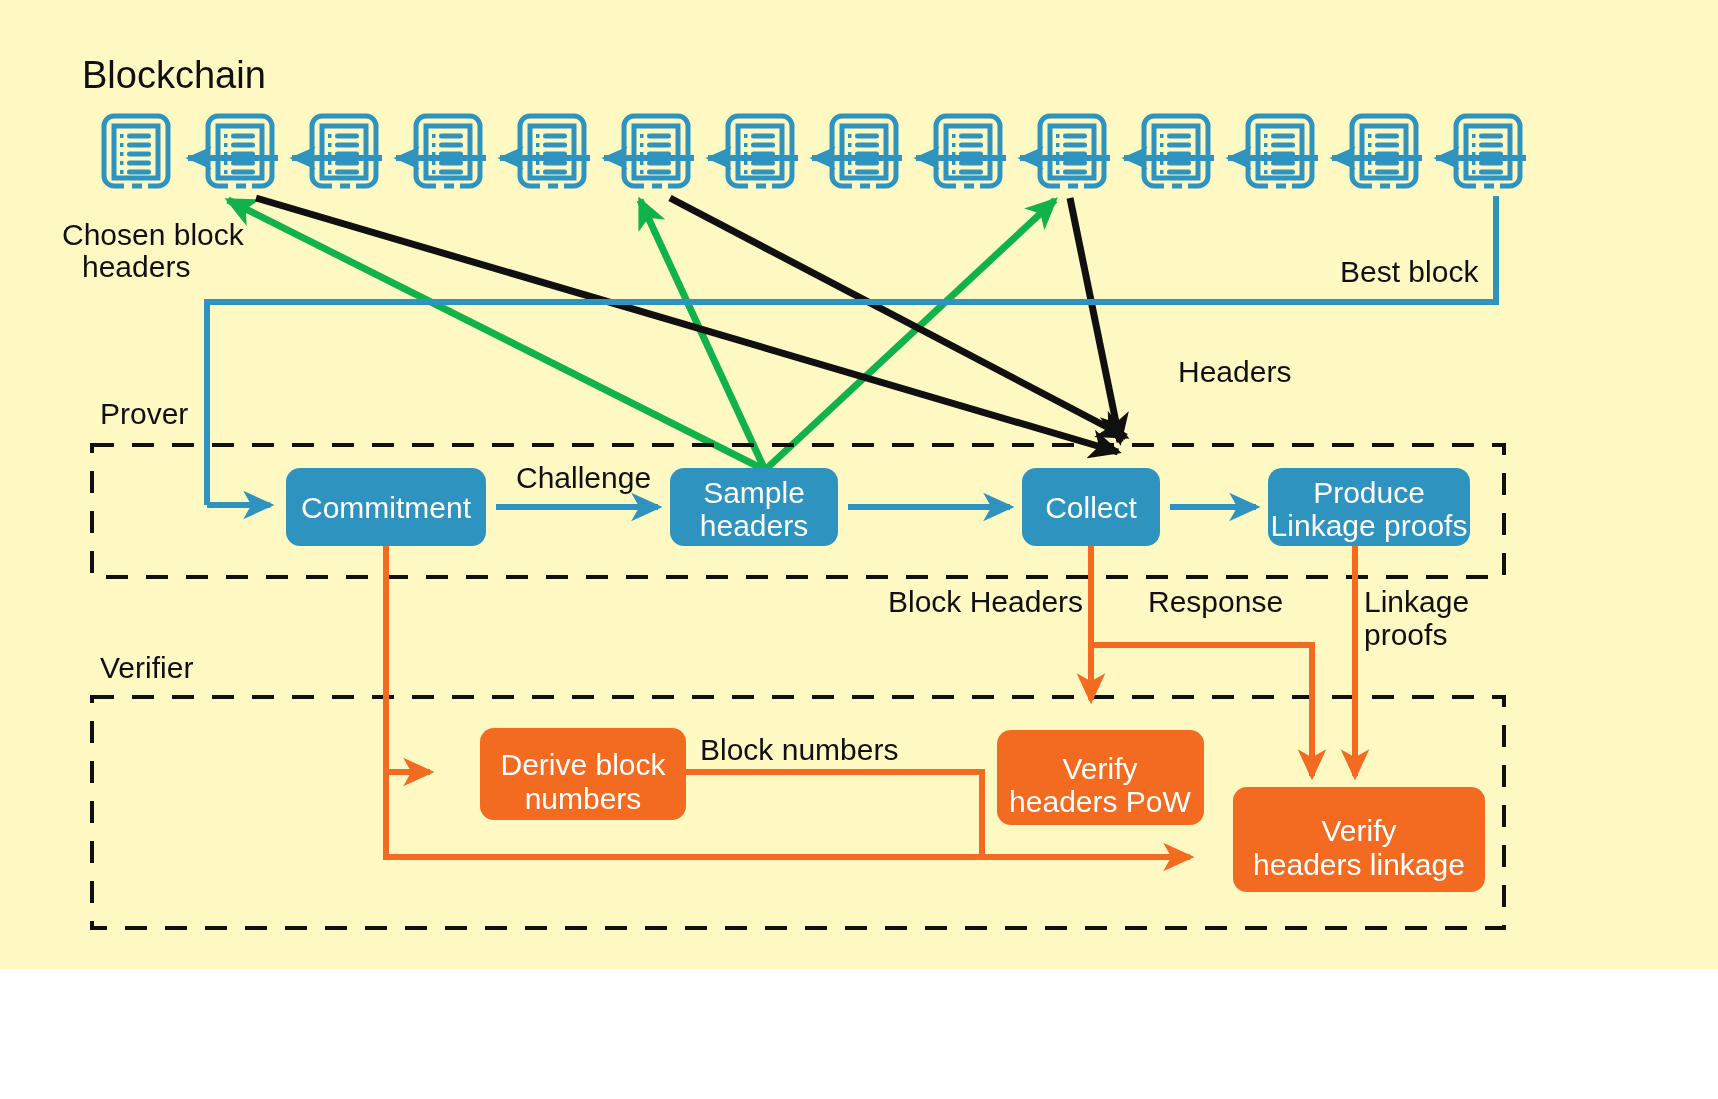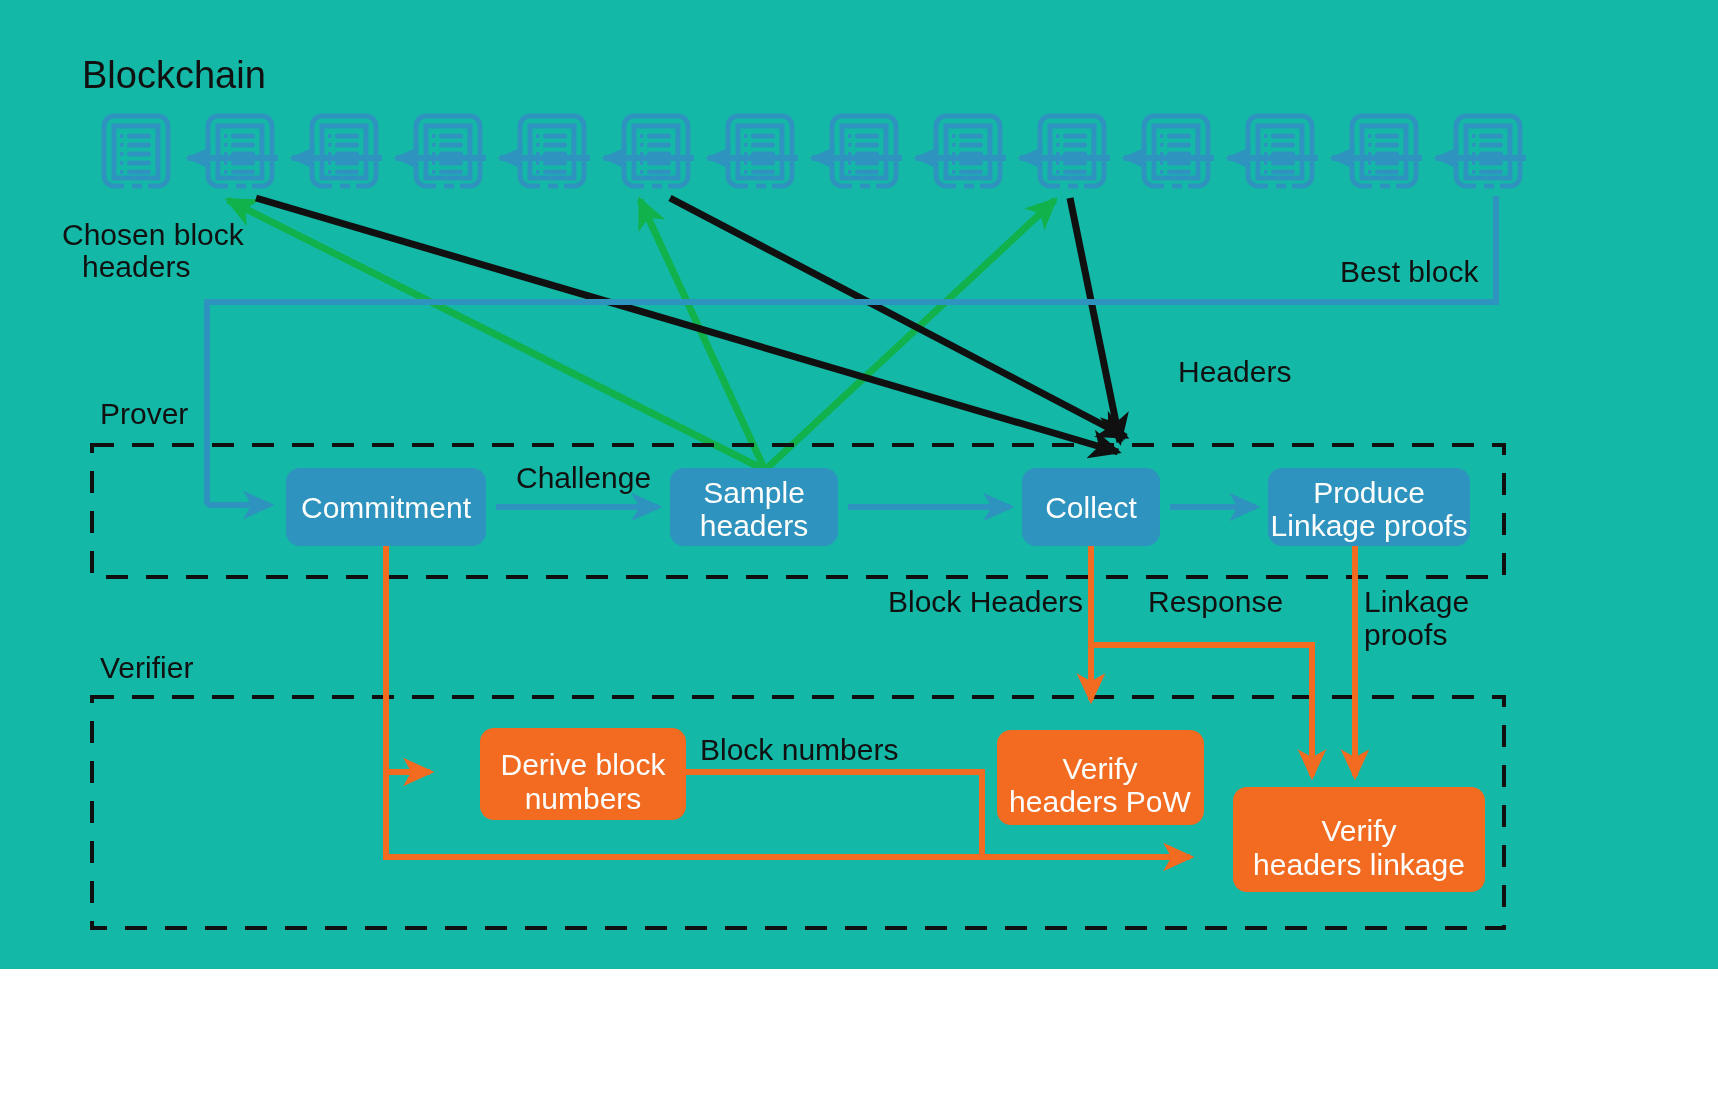--- a/index.html
+++ b/index.html
@@ -1,18 +1,18 @@
 <!DOCTYPE html>
 <html><head>
 <meta charset="utf-8">
 <style>
   html,body{margin:0;padding:0;background:#ffffff;}
   body{width:1718px;height:1099px;overflow:hidden;
        font-family:"Liberation Sans",sans-serif;}
-  #stage{position:relative;width:1718px;height:969px;background:#14b8a6;}
+  #stage{position:relative;width:1718px;height:969px;background:#fef9c3;}
   svg{display:block;}
   .lbl{font-family:"Liberation Sans",sans-serif;fill:#101010;font-size:30px;}
   .lbl-big{font-family:"Liberation Sans",sans-serif;fill:#101010;font-size:38px;}
   .boxtext{font-family:"Liberation Sans",sans-serif;fill:#ffffff;font-size:30px;}
 </style>
 </head>
 <body>
 
 <div id="stage">
   <svg width="1718" height="1099" viewBox="0 0 1718 1099">

